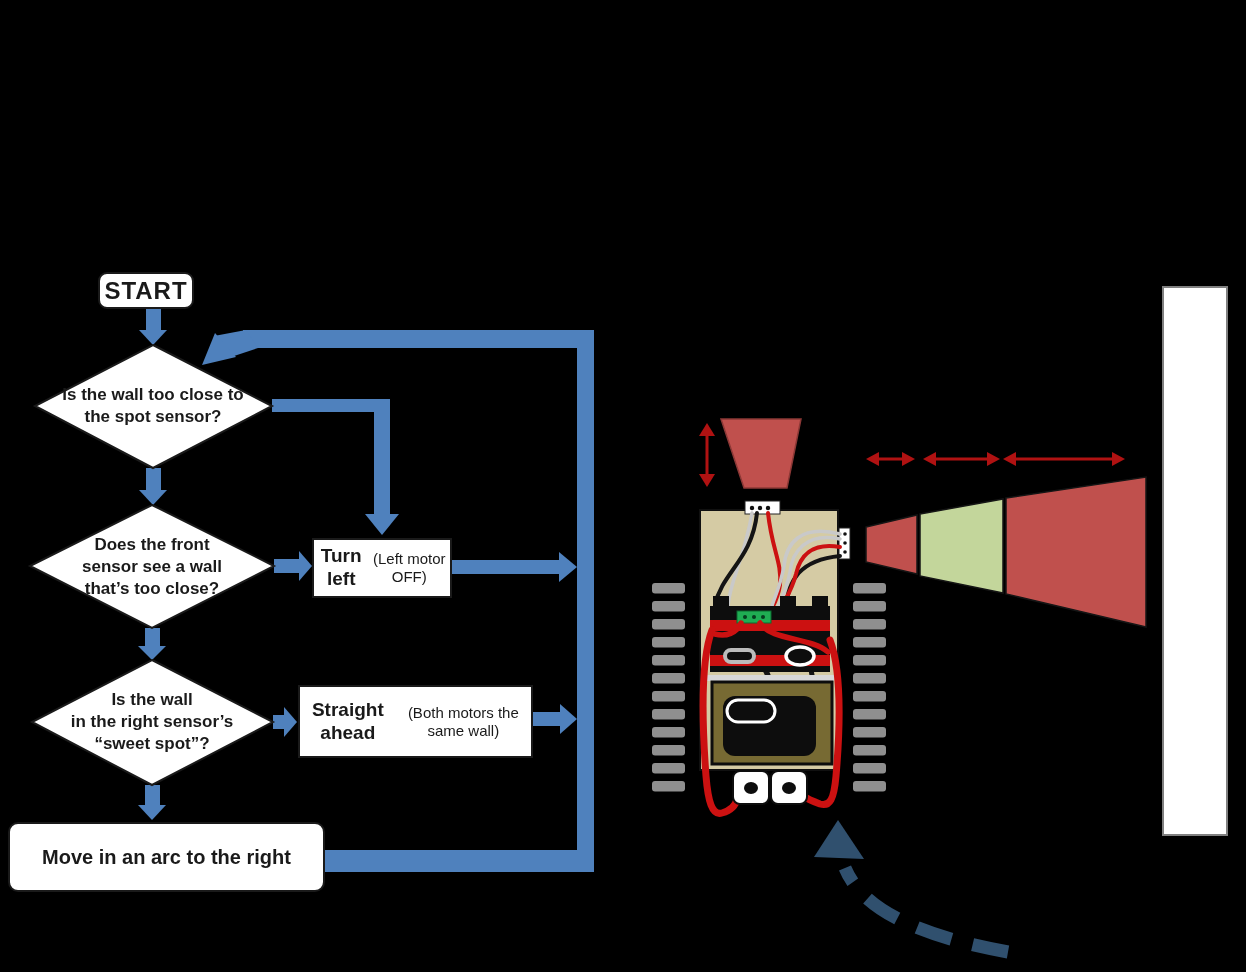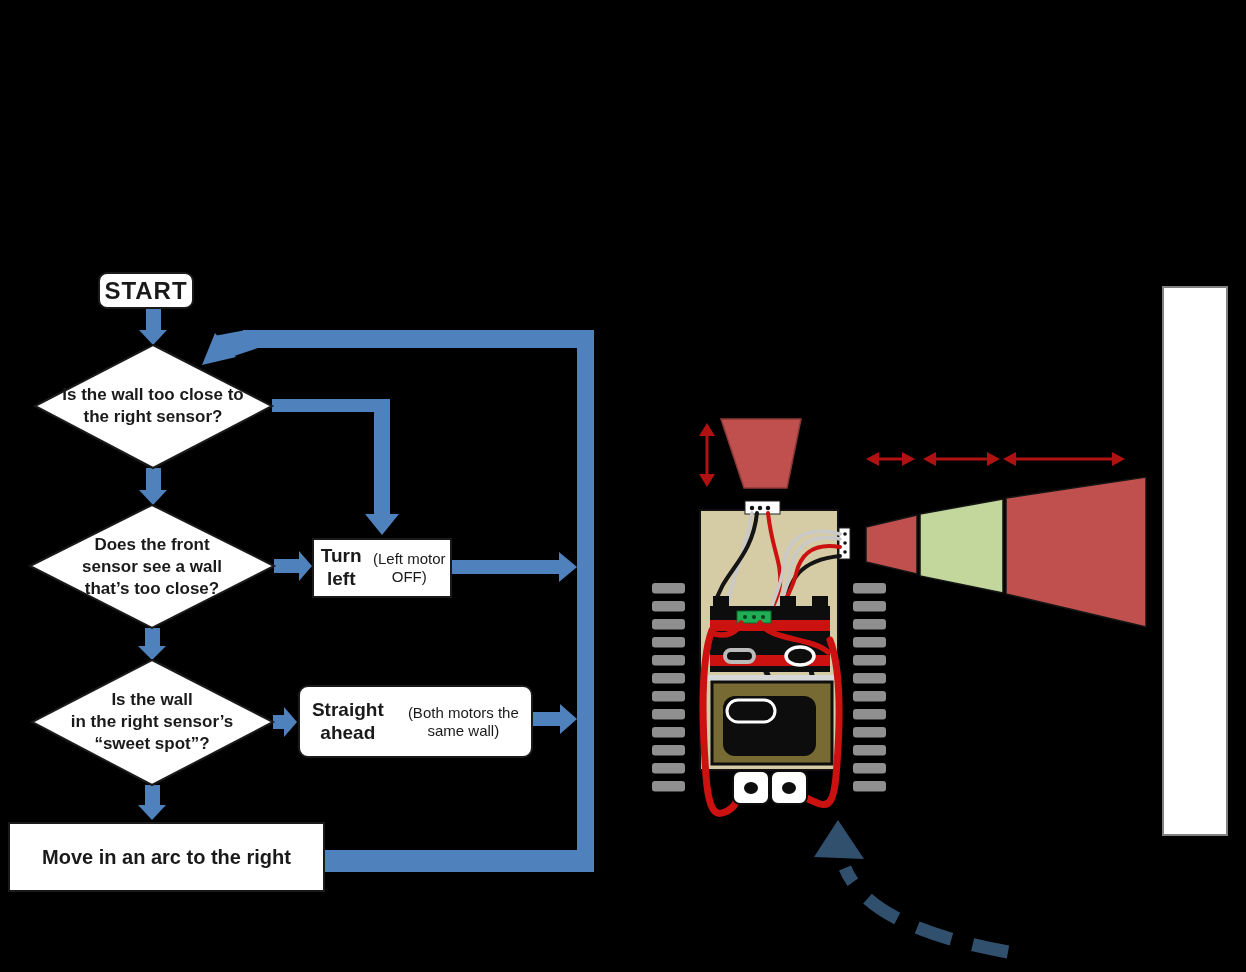--- a/index.html
+++ b/index.html
@@ -214,21 +214,21 @@
       </g>
     </g>
   </svg>
 
   <div class="abs term" style="left:98px;top:272px;width:96px;height:37px;">
     <span>START</span>
   </div>
 
   <div class="abs dtext" style="left:55px;top:374px;width:196px;height:64px;">
     <div>Is the wall too close to</div>
-    <div>the right sensor?</div>
+    <div>the spot sensor?</div>
   </div>
   <div class="branch" style="left:262px;top:367px;">YES</div>
   <div class="branch" style="left:205px;top:464px;">NO</div>
 
   <div class="abs dtext" style="left:52px;top:525px;width:200px;height:84px;">
     <div>Does the front</div>
     <div>sensor see a wall</div>
     <div>that’s too close?</div>
   </div>
   <div class="branch" style="left:262px;top:528px;">YES</div>
@@ -240,22 +240,22 @@
     <div>“sweet spot”?</div>
   </div>
   <div class="branch" style="left:250px;top:685px;">YES</div>
   <div class="branch" style="left:203px;top:786px;">NO</div>
 
   <div class="abs action" style="left:312px;top:538px;width:140px;height:60px;">
     <div class="t1">Turn left</div>
     <div class="t2">(Left motor OFF)</div>
   </div>
 
-  <div class="abs action" style="left:298px;top:685px;width:235px;height:73px;border-radius:10px;">
+  <div class="abs action" style="left:298px;top:685px;width:235px;height:73px;">
     <div class="t1">Straight ahead</div>
     <div class="t2">(Both motors the same wall)</div>
   </div>
 
-  <div class="abs action big" style="left:8px;top:822px;width:317px;height:70px;">
+  <div class="abs action big" style="left:8px;top:822px;width:317px;height:70px;border-radius:10px;">
     <div class="t1">Move in an arc to the right</div>
   </div>
 
 </div>
 
 </body></html>

